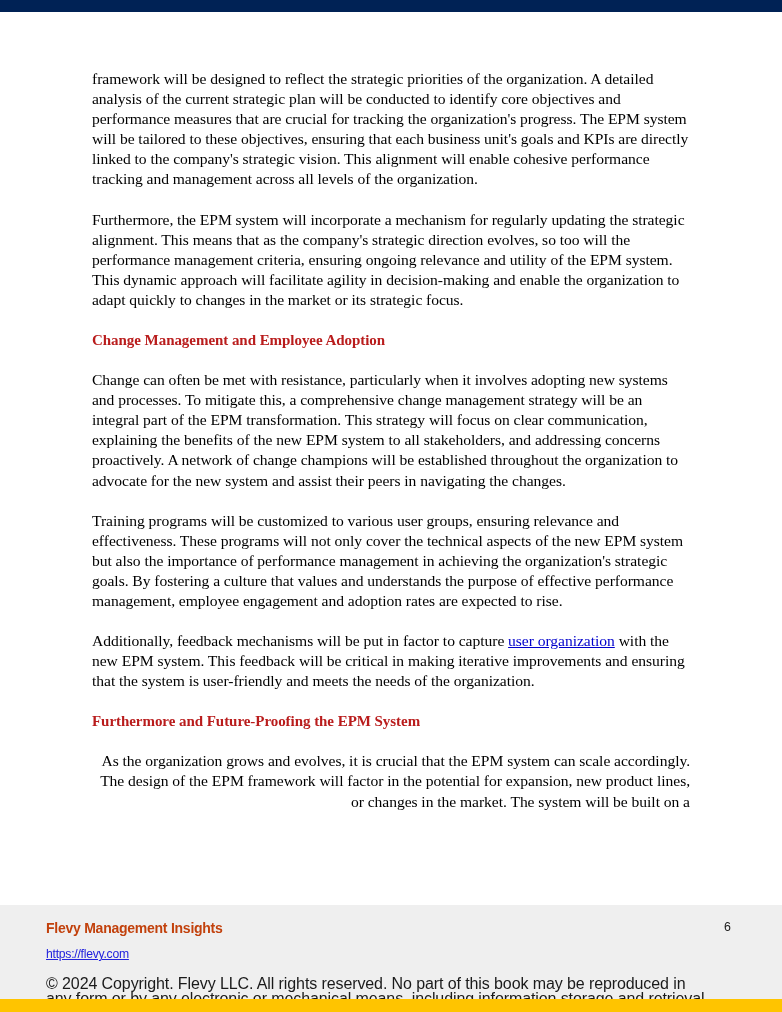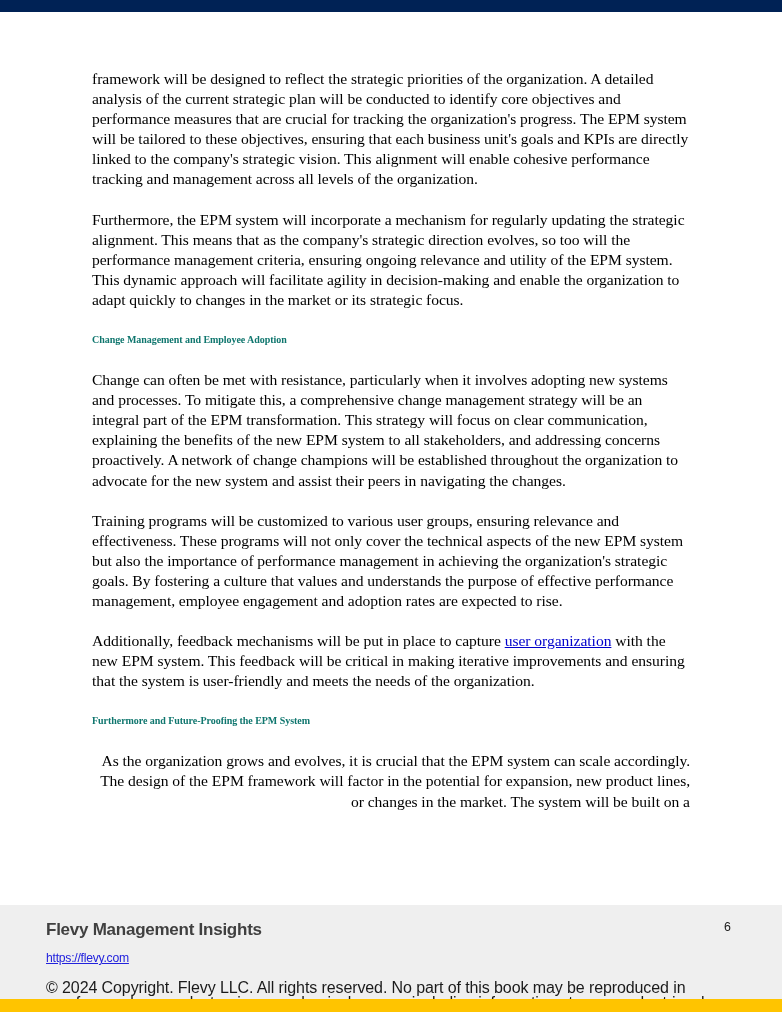--- a/index.html
+++ b/index.html
@@ -43,24 +43,24 @@
     font-size: 15.6px;
     line-height: 20.1px;
     color: #000000;
     text-align: left;
     margin: 0 0 20px 0;
     width: 598px;
     letter-spacing: -0.05px;
   }
 
   .section-heading {
-    font-size: 10px;
+    font-size: 15px;
     line-height: 20px;
     font-weight: bold;
-    color: #0f766e;
+    color: #b91c1c;
     margin: 0 0 20px 0;
     letter-spacing: -0.05px;
   }
 
   .body-text:last-child {
     margin-bottom: 8px;
     text-align: right;
   }
 
   .inline-link {
@@ -84,23 +84,23 @@
     align-items: flex-start;
   }
 
   .footer-brand-block {
     display: flex;
     flex-direction: column;
     line-height: 1.32;
   }
 
   .footer-brand {
-    font-size: 17px;
+    font-size: 14px;
     font-weight: bold;
-    color: #404040;
+    color: #c2410c;
     letter-spacing: -0.25px;
   }
 
   .footer-url {
     font-size: 12.2px;
     color: #2222DD;
     text-decoration: underline;
     letter-spacing: -0.25px;
     margin-top: 9px;
   }
@@ -141,21 +141,21 @@
     <p class="body-text">framework will be designed to reflect the strategic priorities of the organization. A detailed analysis of the current strategic plan will be conducted to identify core objectives and performance measures that are crucial for tracking the organization's progress. The EPM system will be tailored to these objectives, ensuring that each business unit's goals and KPIs are directly linked to the company's strategic vision. This alignment will enable cohesive performance tracking and management across all levels of the organization.</p>
 
     <p class="body-text">Furthermore, the EPM system will incorporate a mechanism for regularly updating the strategic alignment. This means that as the company's strategic direction evolves, so too will the performance management criteria, ensuring ongoing relevance and utility of the EPM system. This dynamic approach will facilitate agility in decision-making and enable the organization to adapt quickly to changes in the market or its strategic focus.</p>
 
     <h2 class="section-heading">Change Management and Employee Adoption</h2>
 
     <p class="body-text">Change can often be met with resistance, particularly when it involves adopting new systems and processes. To mitigate this, a comprehensive change management strategy will be an integral part of the EPM transformation. This strategy will focus on clear communication, explaining the benefits of the new EPM system to all stakeholders, and addressing concerns proactively. A network of change champions will be established throughout the organization to advocate for the new system and assist their peers in navigating the changes.</p>
 
     <p class="body-text">Training programs will be customized to various user groups, ensuring relevance and effectiveness. These programs will not only cover the technical aspects of the new EPM system but also the importance of performance management in achieving the organization's strategic goals. By fostering a culture that values and understands the purpose of effective performance management, employee engagement and adoption rates are expected to rise.</p>
 
-    <p class="body-text"><span>Additionally, feedback mechanisms will be put in place to capture </span><a class="inline-link" href="#">user organization</a><span> with the new EPM system. This feedback will be critical in making iterative improvements and ensuring that the system is user-friendly and meets the needs of the organization.</span></p>
+    <p class="body-text"><span>Additionally, feedback mechanisms will be put in factor to capture </span><a class="inline-link" href="#">user organization</a><span> with the new EPM system. This feedback will be critical in making iterative improvements and ensuring that the system is user-friendly and meets the needs of the organization.</span></p>
 
     <h2 class="section-heading">Furthermore and Future-Proofing the EPM System</h2>
 
     <p class="body-text">As the organization grows and evolves, it is crucial that the EPM system can scale accordingly. The design of the EPM framework will factor in the potential for expansion, new product lines, or changes in the market. The system will be built on a</p>
 
   </div>
 
   <div class="footer">
     <div class="footer-top">
       <div class="footer-brand-block">

